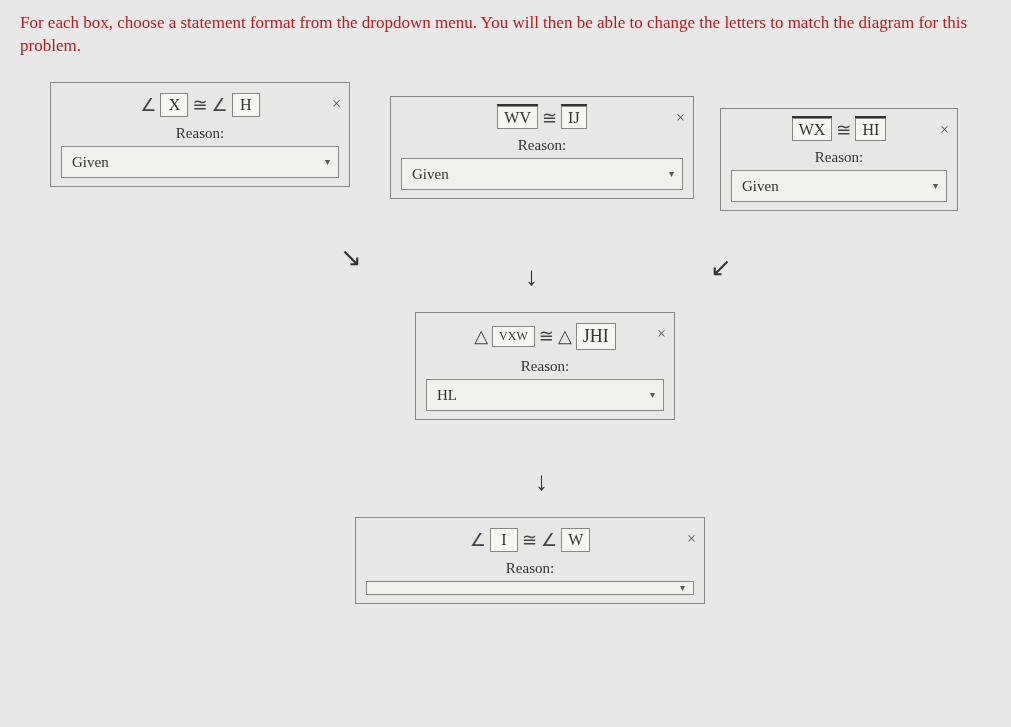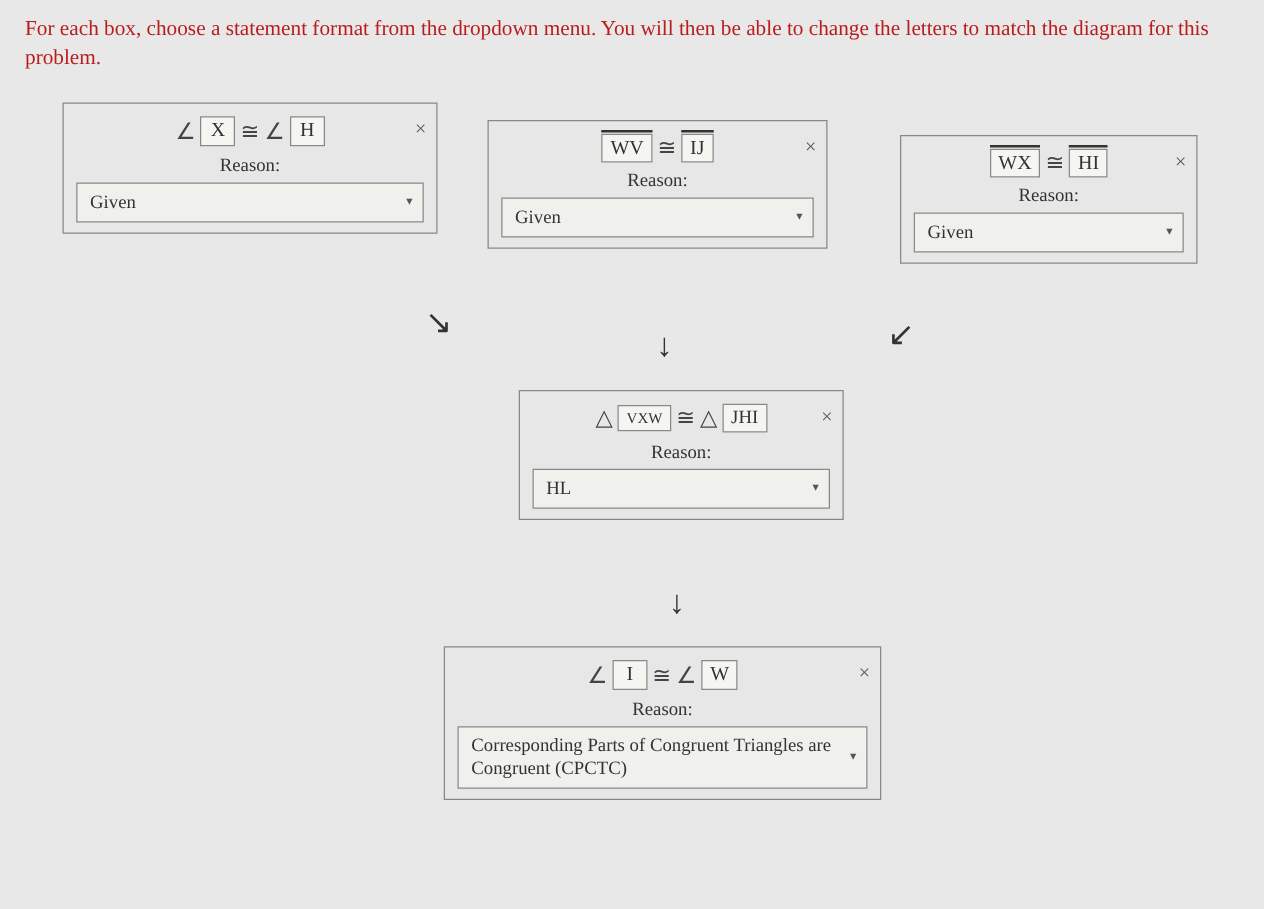--- a/index.html
+++ b/index.html
@@ -116,21 +116,21 @@
       <span class="letter-input">H</span>
       <span class="close-x">×</span>
     </div>
     <div class="reason-label">Reason:</div>
     <div class="reason-select">
       <span>Given</span>
       <span class="caret">▾</span>
     </div>
   </div>
 
-  <div class="box" style="left:370px; top:24px; width:272px;">
+  <div class="box" style="left:370px; top:24px; width:304px;">
     <div class="stmt-row">
       <span class="seg-wrap">
         <span class="letter-input">WV</span>
       </span>
       <span class="cong-sym">≅</span>
       <span class="seg-wrap">
         <span class="letter-input">IJ</span>
       </span>
       <span class="close-x">×</span>
     </div>
@@ -162,21 +162,21 @@
   <div class="arrow" style="left:320px; top:170px;">↘</div>
   <div class="arrow" style="left:505px; top:190px;">↓</div>
   <div class="arrow" style="left:690px; top:180px;">↙</div>
 
   <div class="box" style="left:395px; top:240px; width:260px;">
     <div class="stmt-row">
       <span class="tri-sym">△</span>
       <span class="letter-input" style="font-size:12px;">VXW</span>
       <span class="cong-sym">≅</span>
       <span class="tri-sym">△</span>
-      <span class="letter-input" style="font-size:15px;">JHI</span>
+      <span class="letter-input" style="font-size:18px;">JHI</span>
       <span class="close-x">×</span>
     </div>
     <div class="reason-label">Reason:</div>
     <div class="reason-select">
       <span>HL</span>
       <span class="caret">▾</span>
     </div>
   </div>
 
   <div class="arrow" style="left:515px; top:395px;">↓</div>
@@ -185,18 +185,17 @@
     <div class="stmt-row">
       <span class="angle-sym">∠</span>
       <span class="letter-input">I</span>
       <span class="cong-sym">≅</span>
       <span class="angle-sym">∠</span>
       <span class="letter-input">W</span>
       <span class="close-x">×</span>
     </div>
     <div class="reason-label">Reason:</div>
     <div class="reason-select">
-      <span>Corresponding Parts of Congruent Triangles are Congruent (CPCTC)</span>
       <span class="caret">▾</span>
     </div>
   </div>
 
 </div>
 
 </body></html>

